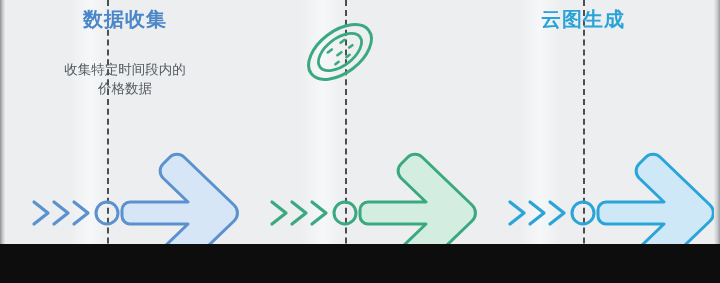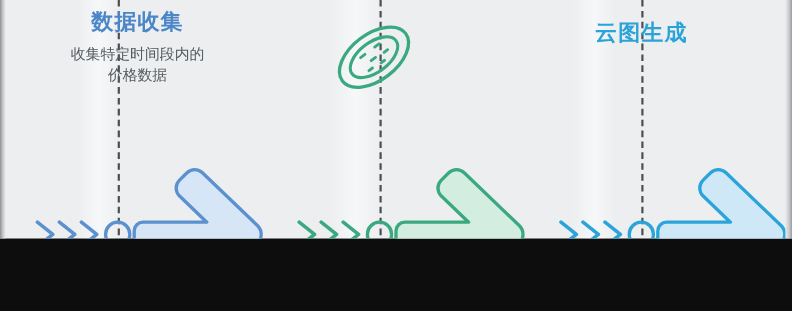--- a/index.html
+++ b/index.html
@@ -3,21 +3,21 @@
 <meta charset="utf-8">
 <style>
   html, body {
     margin: 0;
     padding: 0;
     background: #0d0d0d;
   }
   #canvas {
     position: relative;
     width: 720px;
-    height: 217px;
+    height: 244px;
     overflow: hidden;
     background: #eceef0;
     font-family: Liberation Serif, serif;
   }
   
   .sheen {
     position: absolute;
     top: 0;
     bottom: 0;
     pointer-events: none;
@@ -54,20 +54,21 @@
     transform: translateX(-50%);
   }
   .stage-sub {
     position: absolute;
     text-align: center;
     font-size: 13.5px;
     line-height: 19px;
     color: #555a5e;
     transform: translateX(-50%);
     white-space: pre-line;
+    margin-top: 20px;
   }
 
   
   .arrow-group {
     position: absolute;
     top: 150px;
     height: 130px;
   }
   .arrow-group svg { display: block; overflow: visible; }
 
@@ -128,21 +129,21 @@
         <path d="M46,52 L60,63 L46,74"></path>
       </g>
       <circle cx="79" cy="63" r="11" fill="none" stroke="#3aa980" stroke-width="3"></circle>
       <path d="M102,52 A8,8 0 0 0 94,60 L94,66 A8,8 0 0 0 102,74 L160,74 L135,98
                A10,10 0 0 0 135,112 L142,119 A10,10 0 0 0 156,119 L206,71
                A11,11 0 0 0 206,55 L156,7 A10,10 0 0 0 142,7 L135,14
                A10,10 0 0 0 135,28 L160,52 Z" fill="#d3eee0" stroke="#3aa980" stroke-width="3" stroke-linejoin="round"></path>
     </svg>
   </div>
 
-  <div class="stage-title" style="left:583px;top:16px;color:#2aa3d8;">云图生成</div>
+  <div class="stage-title" style="left:583px;top:6px;color:#2aa3d8;">云图生成</div>
 
   <div class="arrow-group" style="left:504px;">
     <svg width="230" height="130" viewBox="0 0 230 130">
       <g fill="none" stroke="#2ba4da" stroke-width="3.2" stroke-linecap="round" stroke-linejoin="round">
         <path d="M6,52 L20,63 L6,74"></path>
         <path d="M26,52 L40,63 L26,74"></path>
         <path d="M46,52 L60,63 L46,74"></path>
       </g>
       <circle cx="79" cy="63" r="11" fill="none" stroke="#2ba4da" stroke-width="3"></circle>
       <path d="M102,52 A8,8 0 0 0 94,60 L94,66 A8,8 0 0 0 102,74 L160,74 L135,98

